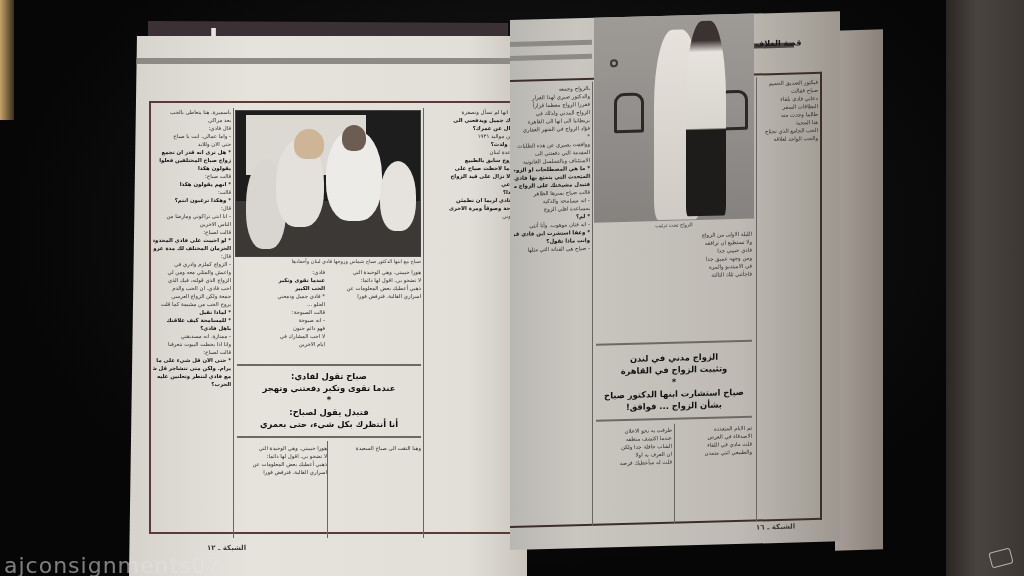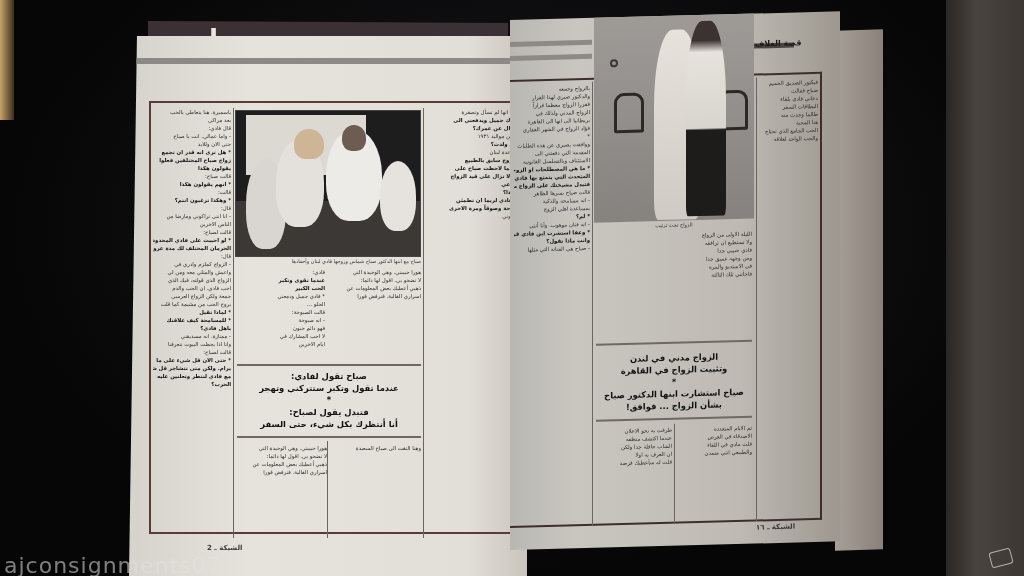--- a/index.html
+++ b/index.html
@@ -137,24 +137,24 @@
   <div class="col" style="left:200px;top:232px;width:92px;height:90px;">
     <span class="line">هورا حبيبتي. وهي الوحيدة التي</span>
     <span class="line">لا تضحو بي. اقول لها دائما:</span>
     <span class="line">ذهبي أعطيك بعض المعلومات عن</span>
     <span class="line">اسراري الفالية. فترفض فورا</span>
   </div>
 
   <div class="pq-rule" style="left:108px;width:184px;top:328px;"></div>
   <div class="pullquote" style="left:108px;width:184px;top:334px;">
     <div>صباح تقول لفادي:</div>
-    <div>عندما تقول وتكبر ستتركني وتهجر</div>
+    <div>عندما تقوى وتكبر دفعتني وتهجر</div>
     <div>*</div>
     <div>فتبدل يقول لصباح:</div>
-    <div>أنا أنتظرك بكل شيء، حتى السفر</div>
+    <div>أنا أنتظرك بكل شيء، حتى بعمري</div>
   </div>
   <div class="pq-rule" style="left:108px;width:184px;top:400px;"></div>
 
   <div class="col" style="left:106px;top:408px;width:92px;height:80px;">
     <span class="line">هورا حبيبتي. وهي الوحيدة التي</span>
     <span class="line">لا تضحو بي. اقول لها دائما:</span>
     <span class="line">ذهبي أعطيك بعض المعلومات عن</span>
     <span class="line">اسراري الفالية. فترفض فورا</span>
   </div>
   <div class="col-rule" style="left:198px;top:405px;height:97px;"></div>
@@ -174,21 +174,21 @@
     <span class="line bold">* متزوج سابق بالطبيع</span>
     <span class="line bold">* عندما لاحظت صباح على</span>
     <span class="line bold">فنك لا تزال على قيد الزواج</span>
     <span class="line bold">الشرعي</span>
     <span class="line bold">* لماذا؟</span>
     <span class="line bold">* يا فادي لربما ان تطمئن</span>
     <span class="line bold">بصراحة وصوقاً ومرة الاخرى</span>
     <span class="line">انا نعاوني</span>
   </div>
 
-  <div class="folio" style="left:78px;top:508px;">الشبكة ـ 2</div>
+  <div class="folio" style="left:78px;top:508px;">الشبكة ـ ١٢</div>
 </div>
 
 <div class="page-right-stack"></div>
 <div class="page-right">
   <div class="stripe-a"></div>
   <div class="stripe-b"></div>
   <div class="frame"></div>
   <div class="section-bar" style="left:244px;width:40px;"></div>
   <div class="section-head">قصة الغلاف</div>
 

